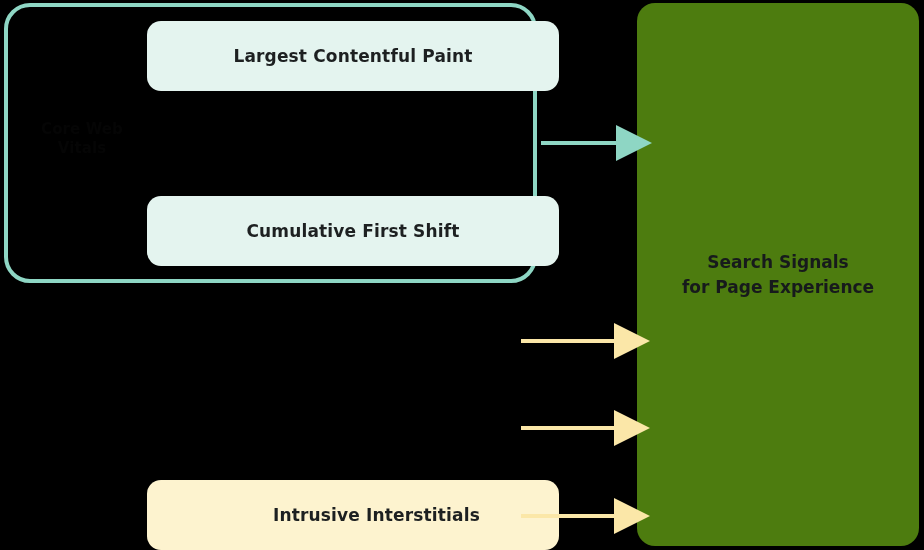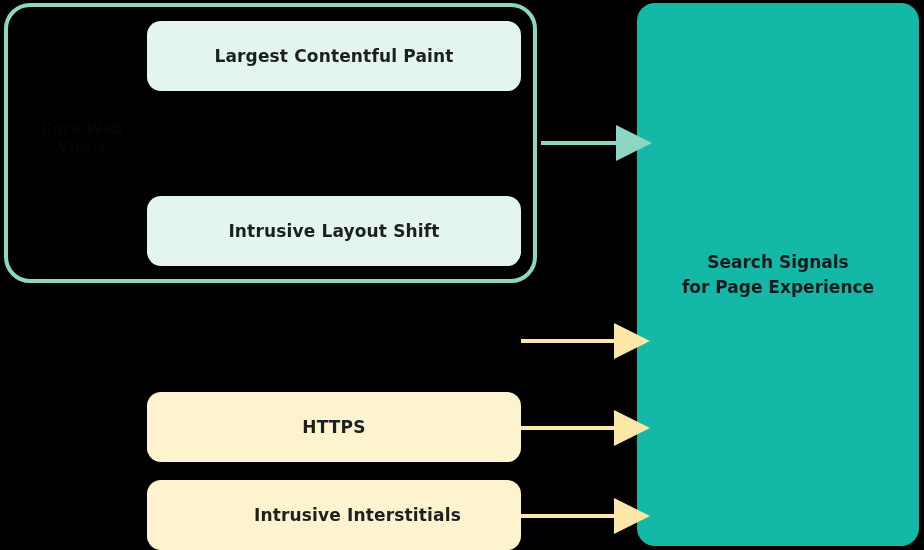--- a/index.html
+++ b/index.html
@@ -40,21 +40,21 @@
     font-size: 15px;
     font-weight: 700;
     line-height: 1.25;
     letter-spacing: 0.1px;
   }
 
   
   .node {
     position: absolute;
     left: 147px;
-    width: 374px;
+    width: 412px;
     height: 70px;
     border-radius: 14px;
     display: flex;
     align-items: center;
     justify-content: center;
     box-sizing: border-box;
     color: #1d2021;
     font-size: 17px;
     font-weight: 700;
     letter-spacing: 0.15px;
@@ -74,21 +74,21 @@
   .node-https { top: 392px; }
   .node-interstitials { top: 480px; padding-left: 47px; }
 
   
   .dest-panel {
     position: absolute;
     left: 637px;
     top: 3px;
     width: 282px;
     height: 543px;
-    background: #14b8a6;
+    background: #4d7c0f;
     border-radius: 18px;
     display: flex;
     align-items: center;
     justify-content: center;
   }
   .dest-label {
     color: #171a1c;
     font-size: 17px;
     font-weight: 700;
     line-height: 1.45;
@@ -111,26 +111,23 @@
 
 <div id="diagram-root">
 
   <div class="group-outline"></div>
   <div class="group-label">Core Web Vitals</div>
 
   <div class="node vital node-lcp">
     <span>Largest Contentful Paint</span>
   </div>
   <div class="node vital node-cls">
-    <span>Intrusive Layout Shift</span>
+    <span>Cumulative First Shift</span>
   </div>
 
-  <div class="node signal node-https">
-    <span>HTTPS</span>
-  </div>
   <div class="node signal node-interstitials">
     <span>Intrusive Interstitials</span>
   </div>
 
   <div class="dest-panel">
     <div class="dest-label">Search Signals
 for Page Experience</div>
   </div>
 
   <svg class="connectors" viewBox="0 0 924 550">

